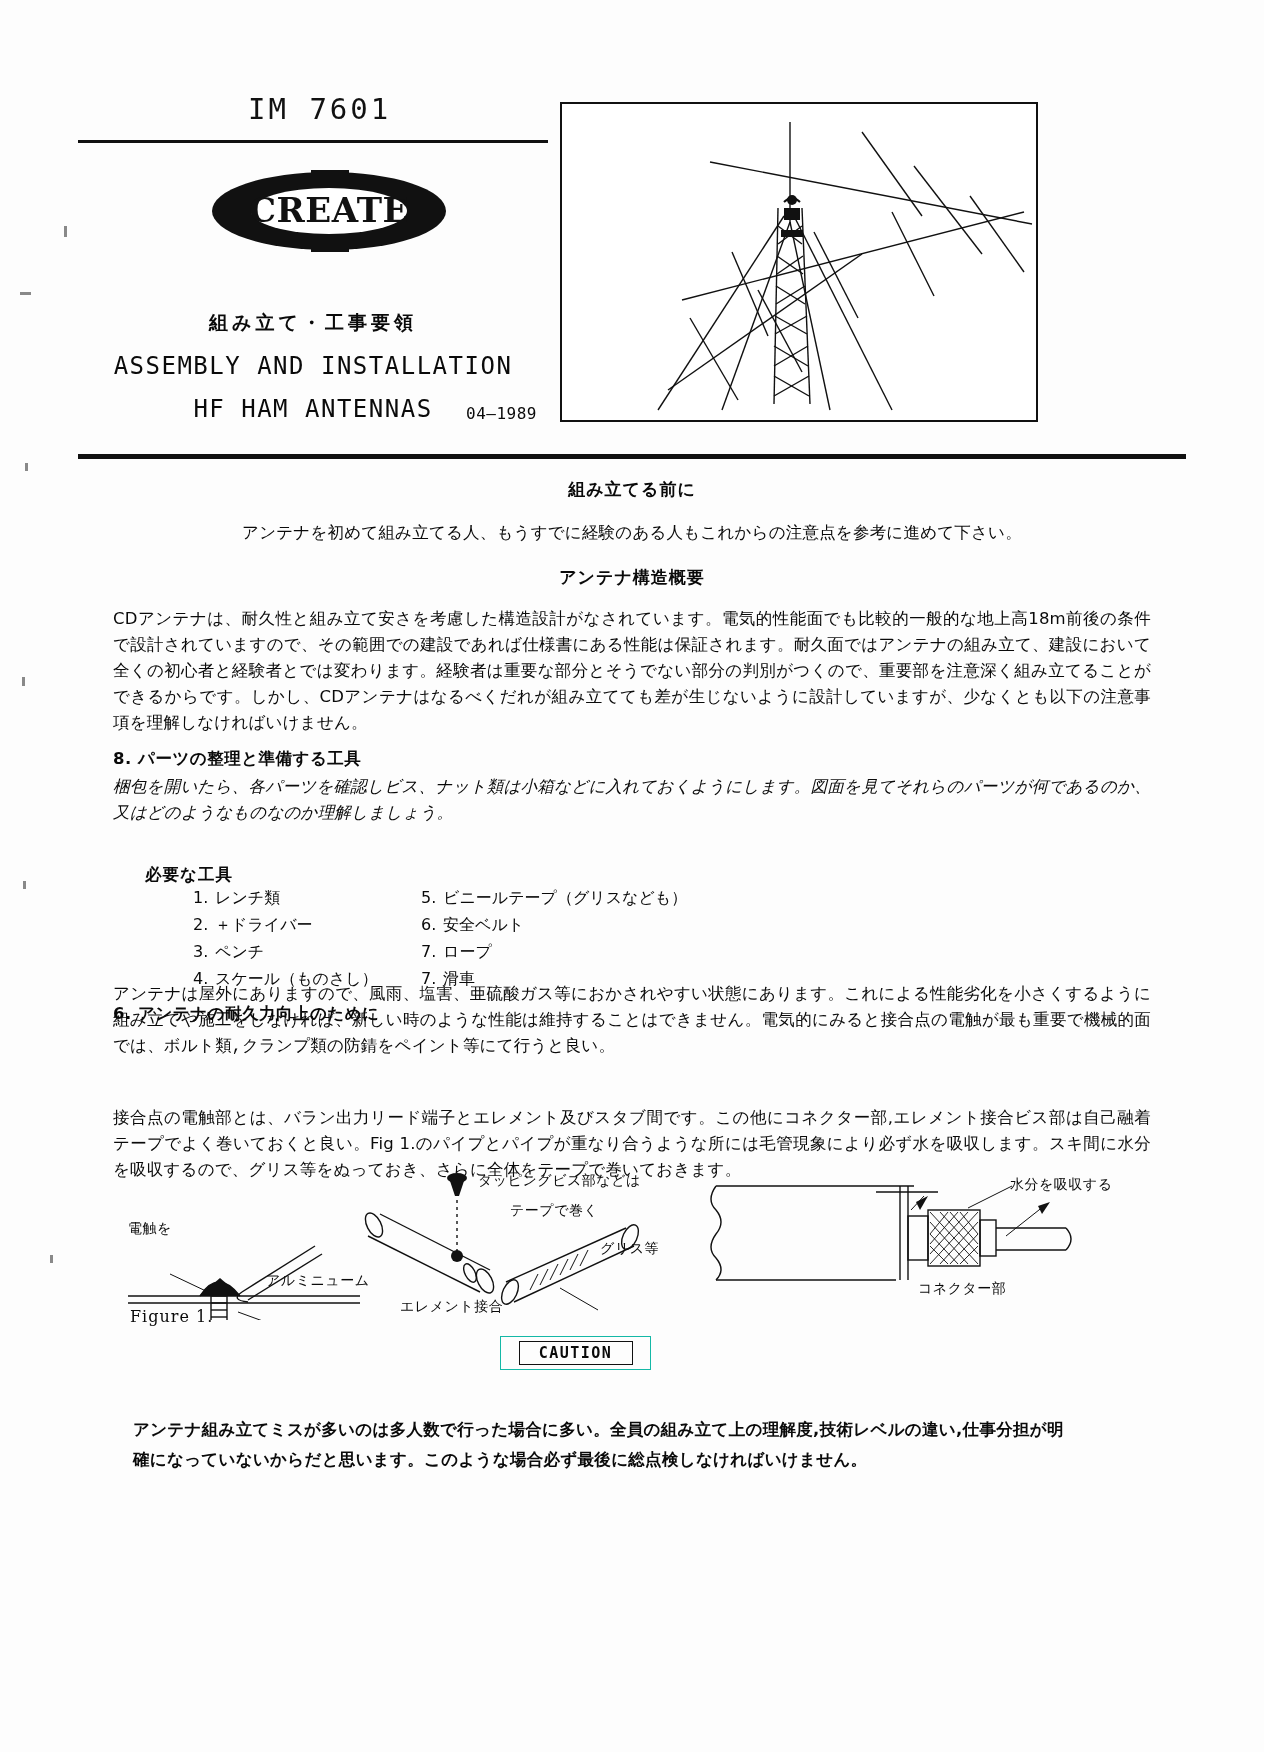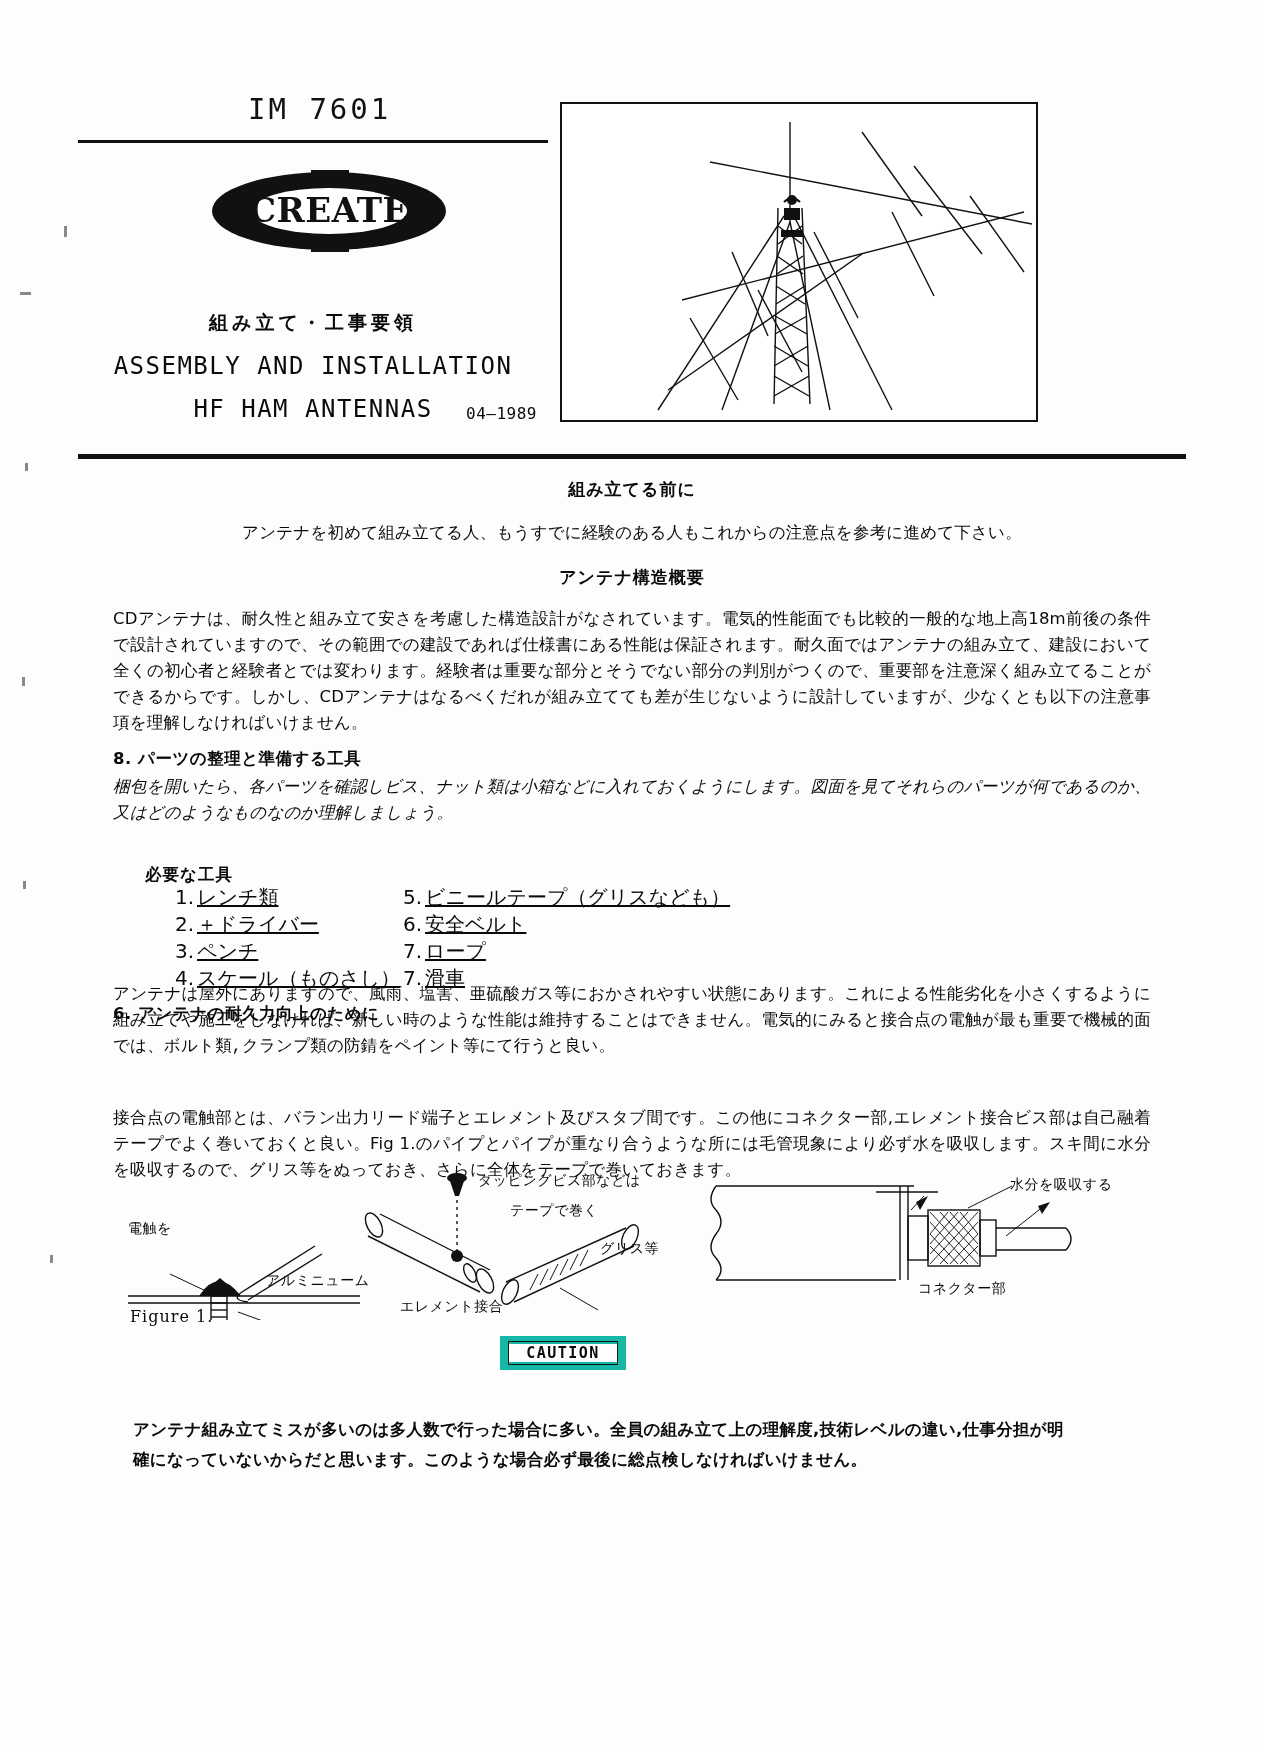--- a/index.html
+++ b/index.html
@@ -155,26 +155,25 @@
     position: absolute;
     left: 145px;
     font-weight: bold;
     font-size: 16.5px;
     letter-spacing: 1px;
   }
 
   
   #tool-list {
     position: absolute;
-    left: 175px;
+    left: 193px;
     top: 884px;
     width: 620px;
-    font-size: 20px;
+    font-size: 16px;
     line-height: 27px;
-    text-decoration: underline;
   }
   #tool-list .row { display: flex; }
   #tool-list .col-a { width: 228px; }
   #tool-list .col-b { width: 380px; }
   #tool-list .num { display: inline-block; min-width: 22px; }
 
   
   #figures {
     position: absolute;
     left: 110px;
@@ -196,23 +195,23 @@
     font-size: 16px;
     letter-spacing: 1px;
     font-family: "DejaVu Serif", serif;
   }
 
   
   #caution {
     position: absolute;
     left: 500px;
     top: 1336px;
-    width: 126px;
+    width: 151px;
     height: 34px;
-    border: 8px solid #14b8a6;
+    border: 1px solid #14b8a6;
     box-sizing: border-box;
     display: flex;
     align-items: center;
     justify-content: center;
   }
   #caution-inner {
     border: 1.5px solid #111;
     width: 112px;
     height: 22px;
     display: flex;

